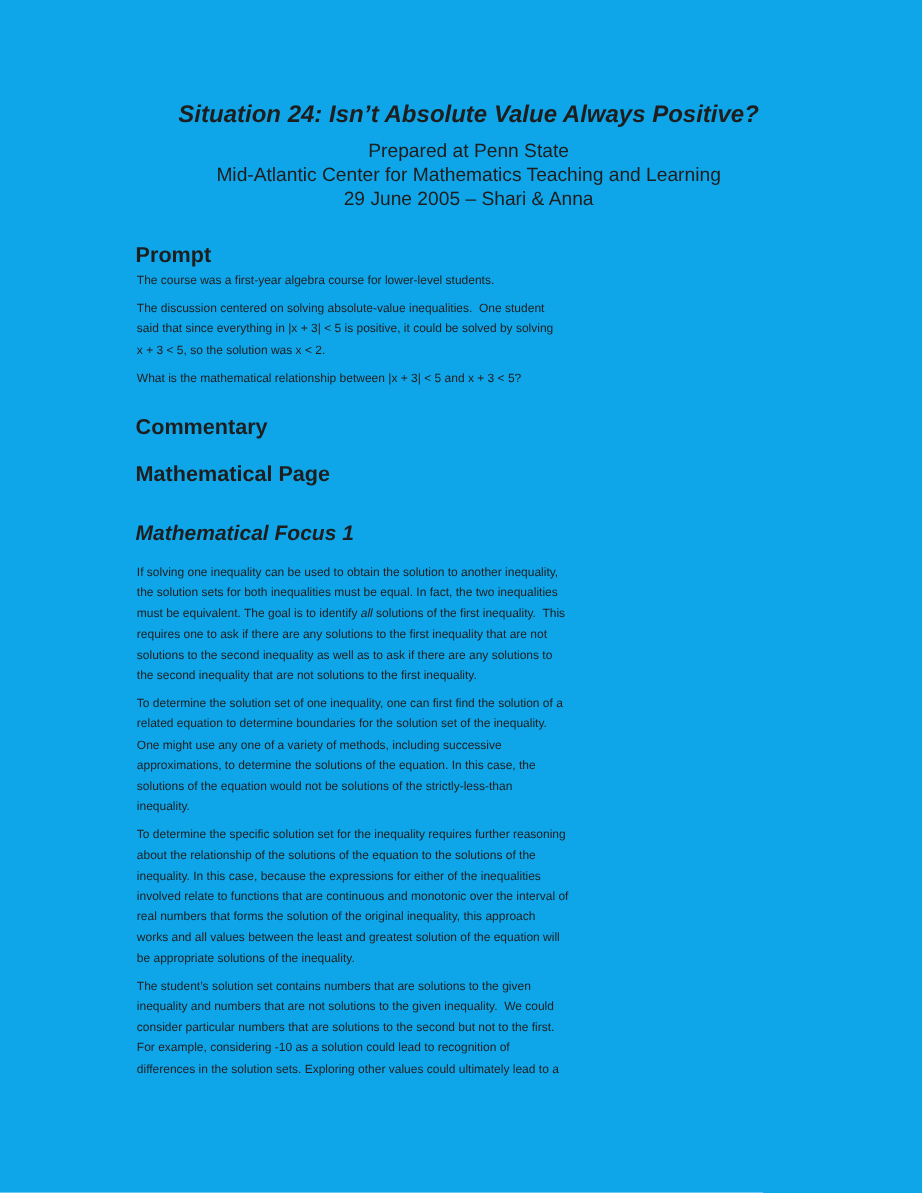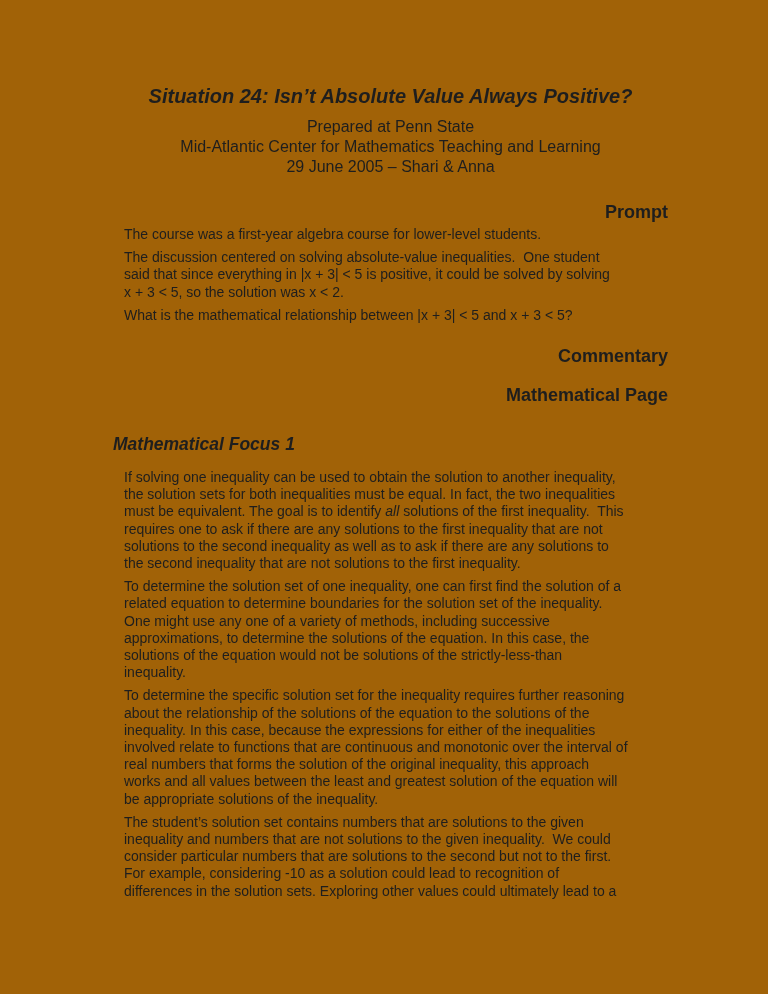--- a/index.html
+++ b/index.html
@@ -8,21 +8,21 @@
     width: 768px;
     height: 994px;
     position: relative;
     overflow: hidden;
     font-family: "Liberation Sans", sans-serif;
     color: #1e1e1e;
   }
   .page {
     position: absolute;
     inset: 0;
-    background: #a16207;
+    background: #0ea5e9;
     padding: 84px 100px 0 113px;
   }
   .doc-title {
     font-size: 20px;
     line-height: 24px;
     font-weight: bold;
     font-style: italic;
     text-align: center;
     white-space: pre;
     margin: 0 0 9px 0;
@@ -32,36 +32,35 @@
     line-height: 20px;
     font-weight: normal;
     text-align: center;
     white-space: pre;
   }
   .section-heading {
     font-size: 18px;
     line-height: 22px;
     font-weight: bold;
     margin: 24px 0 3px 0;
-    text-align: right;
   }
   .section-heading.commentary { margin-top: 21px; margin-bottom: 0; }
   .section-heading.foci { margin-top: 17px; margin-bottom: 0; }
   .focus-heading {
     font-size: 17.5px;
     line-height: 21px;
     font-weight: bold;
     font-style: italic;
     margin: 28px 0 14px 0;
   }
   .para {
-    font-size: 14px;
+    font-size: 10px;
     line-height: 17.2px;
     white-space: pre;
-    margin: 0 0 6px 11px;
+    margin: 0 0 6px 1px;
   }
   .para em { font-style: italic; text-align: right; }
   .doc-footer {
     position: absolute;
     left: 113px;
     right: 106px;
     top: 917px;
     display: flex;
     justify-content: space-between;
     font-family: "Liberation Serif", serif;

